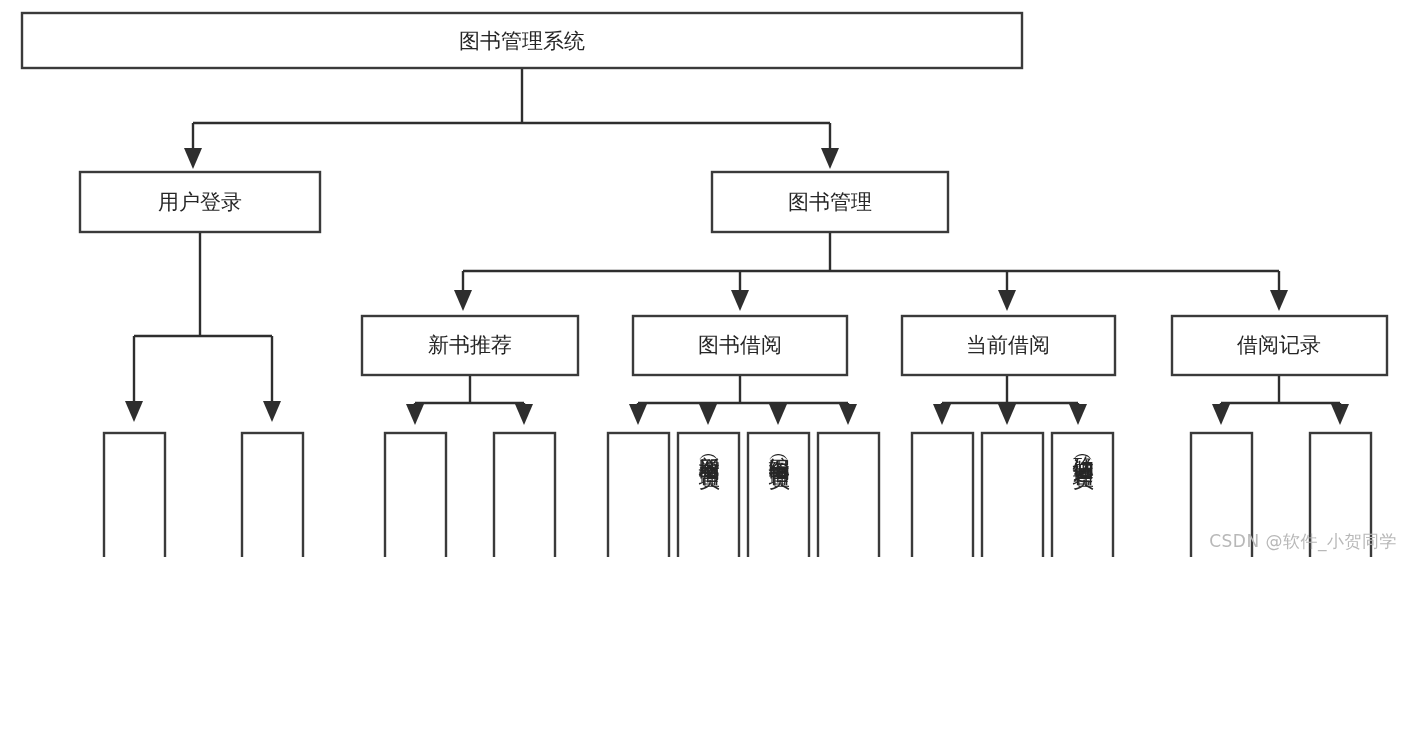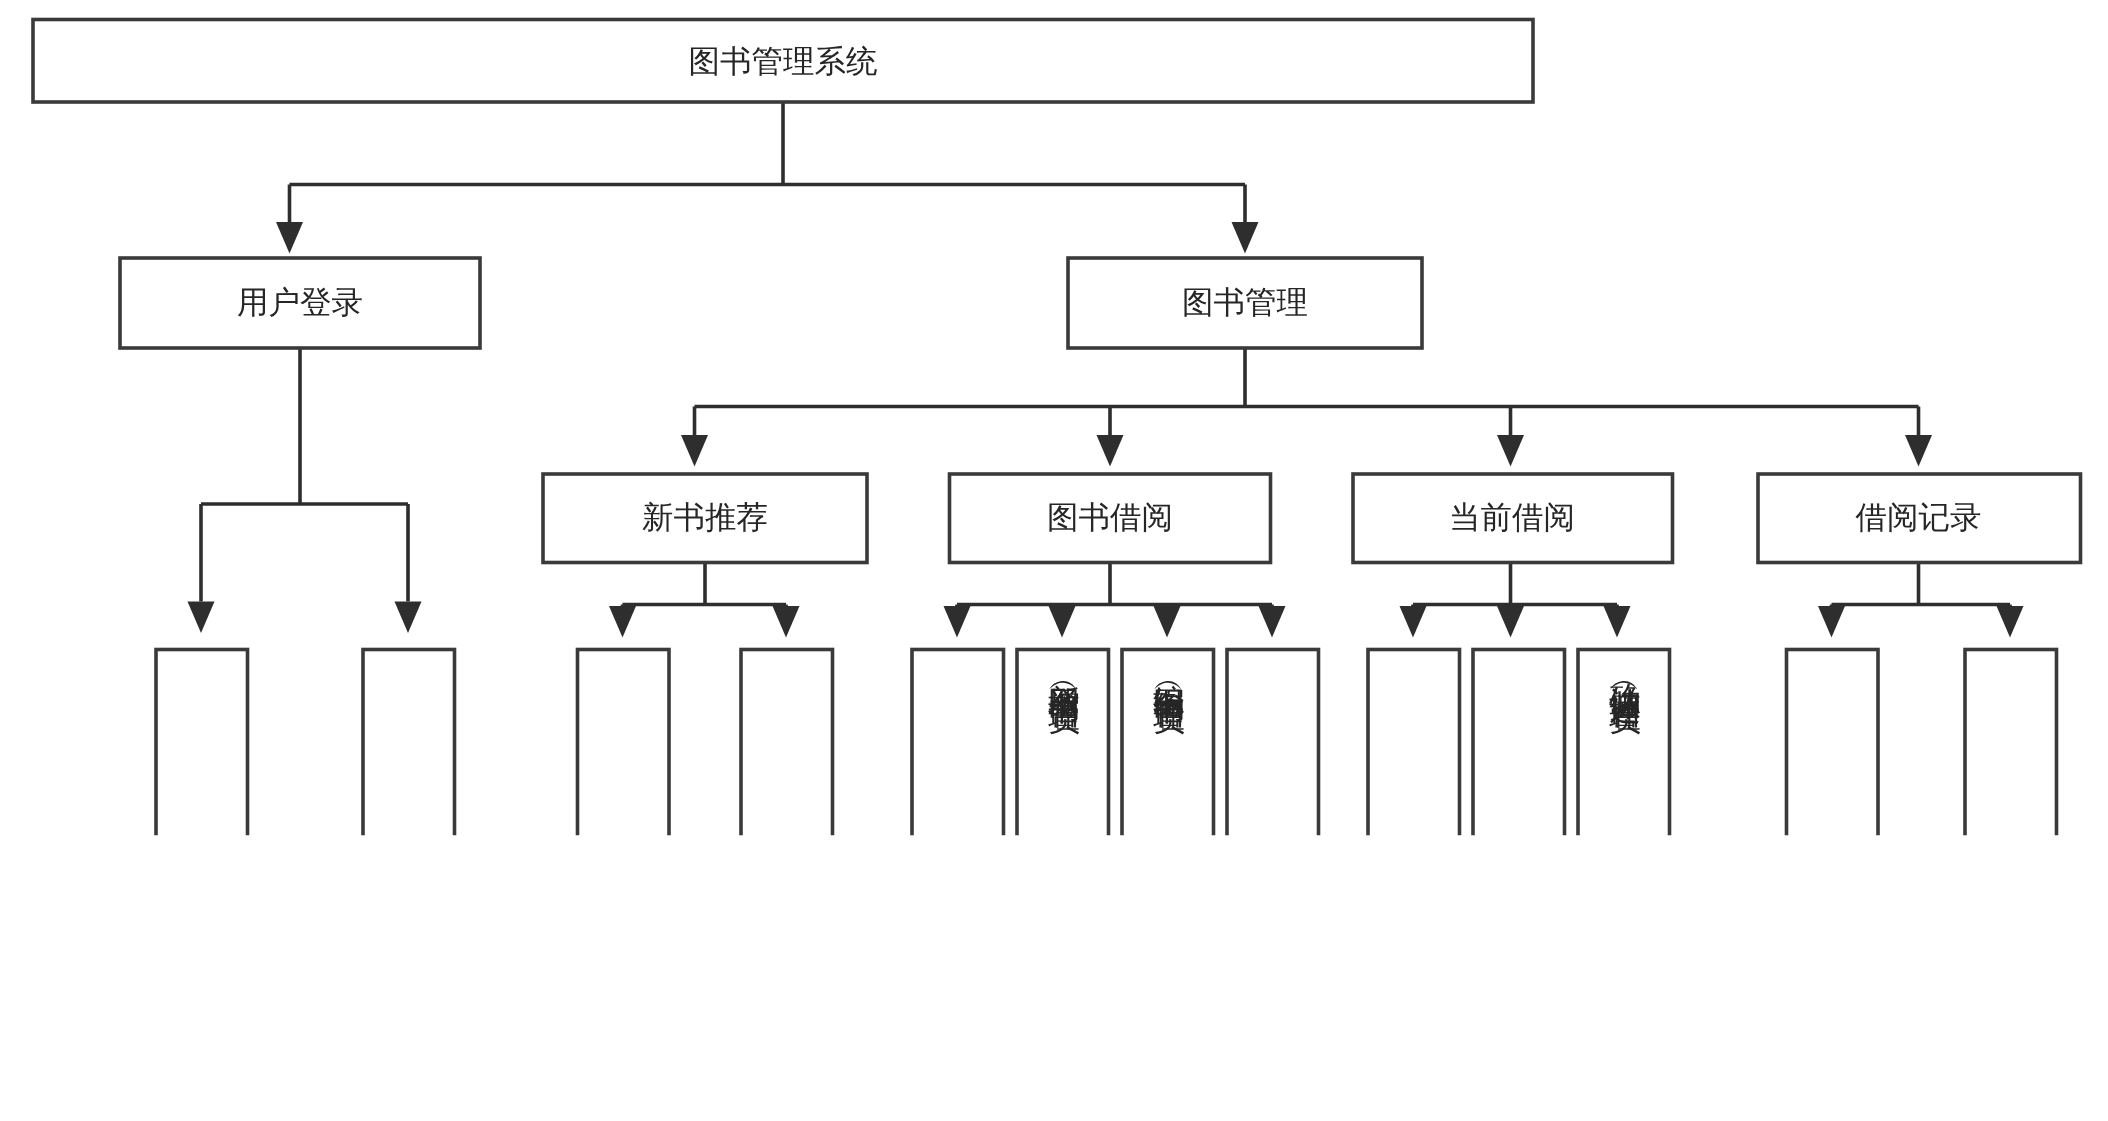--- a/index.html
+++ b/index.html
@@ -268,14 +268,15 @@
   <div class="leaf-label-wrap" style="left:1052px; top:433px; width:61px; height:300px; align-items:flex-start;">
     <span class="leaf-label" style="margin-top:6px;">确认归还（管理员）</span>
   </div>
   <div class="leaf-label-wrap" style="left:1191px; top:433px; width:61px; height:300px;">
     <span class="leaf-label">新增借阅记录</span>
   </div>
   <div class="leaf-label-wrap" style="left:1310px; top:433px; width:61px; height:300px;">
     <span class="leaf-label">查询借阅记录</span>
   </div>
 
+  <div class="watermark">CSDN @软件_小贺同学</div>
 
 </div>
 
 </body></html>

